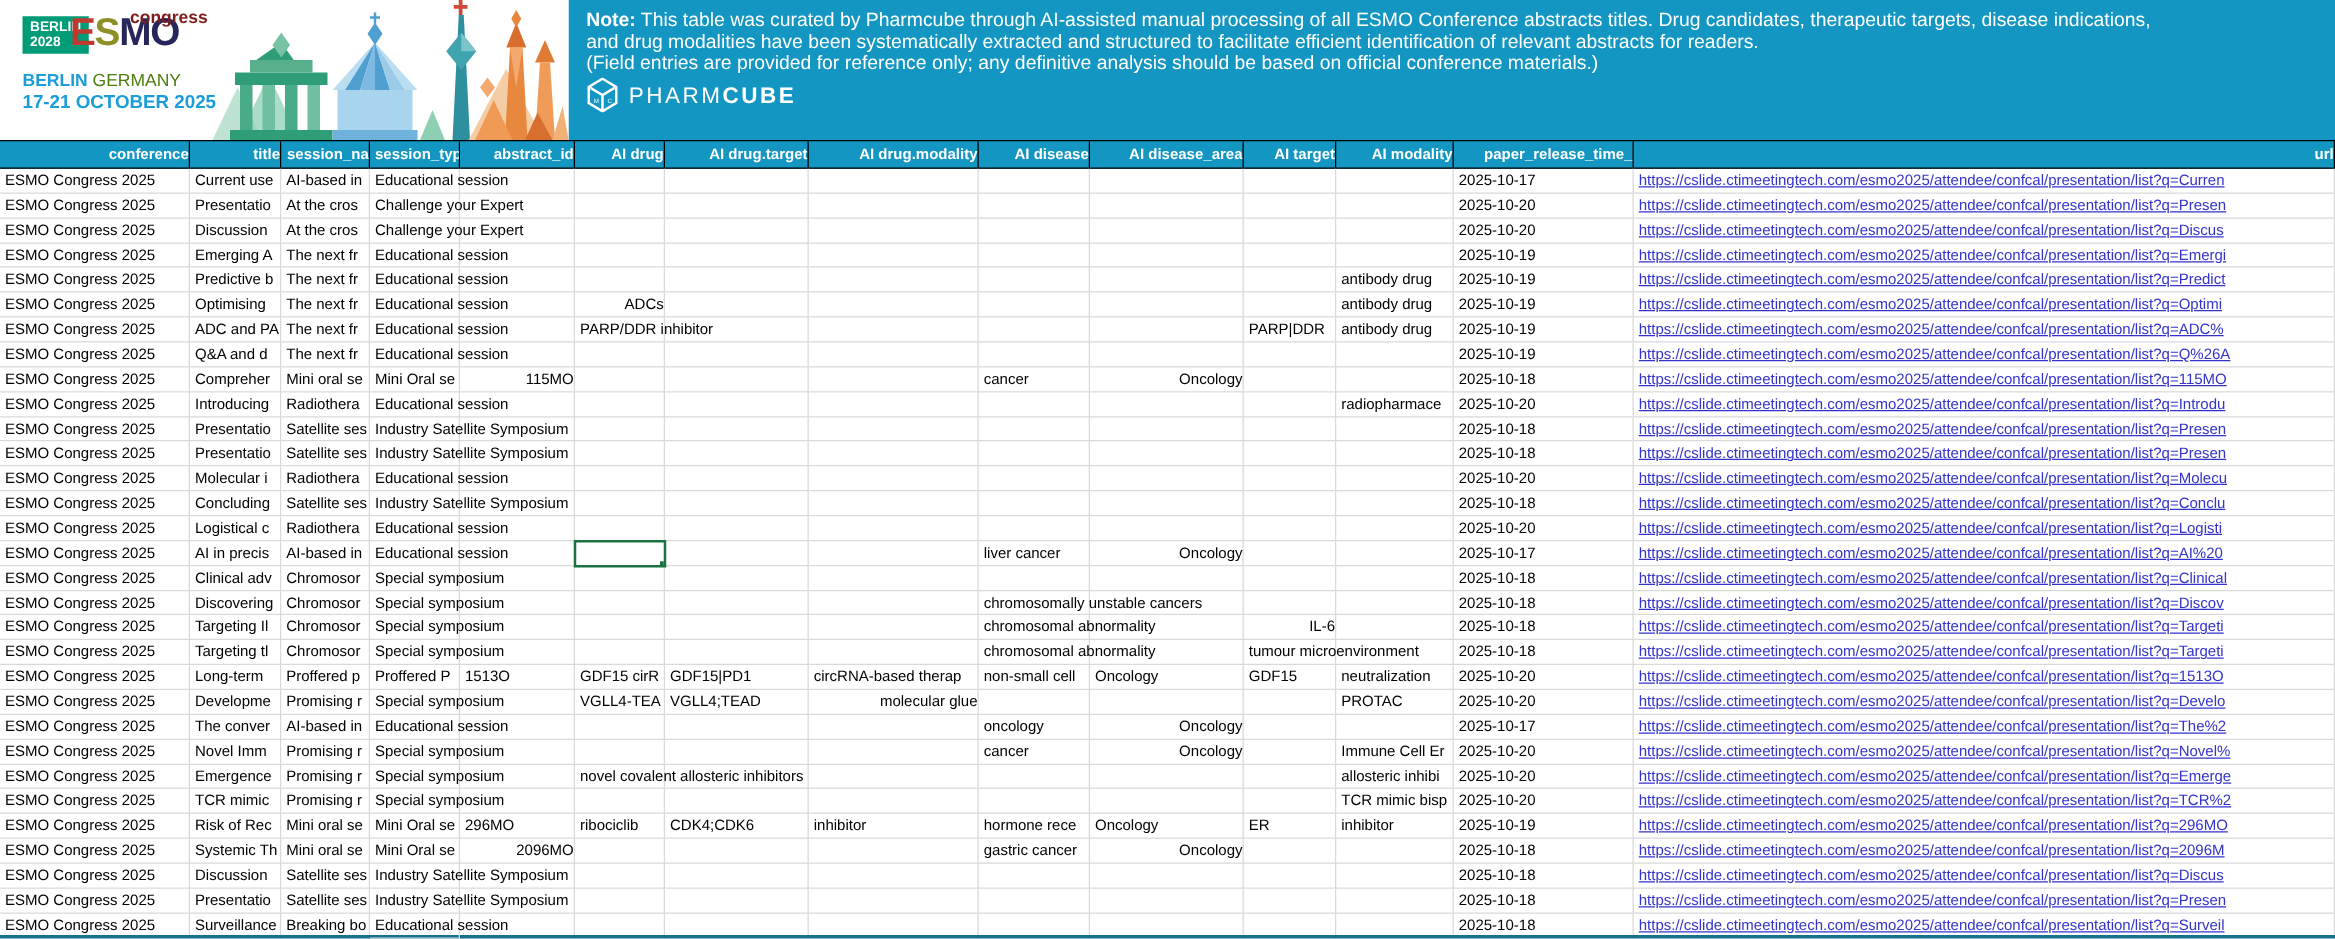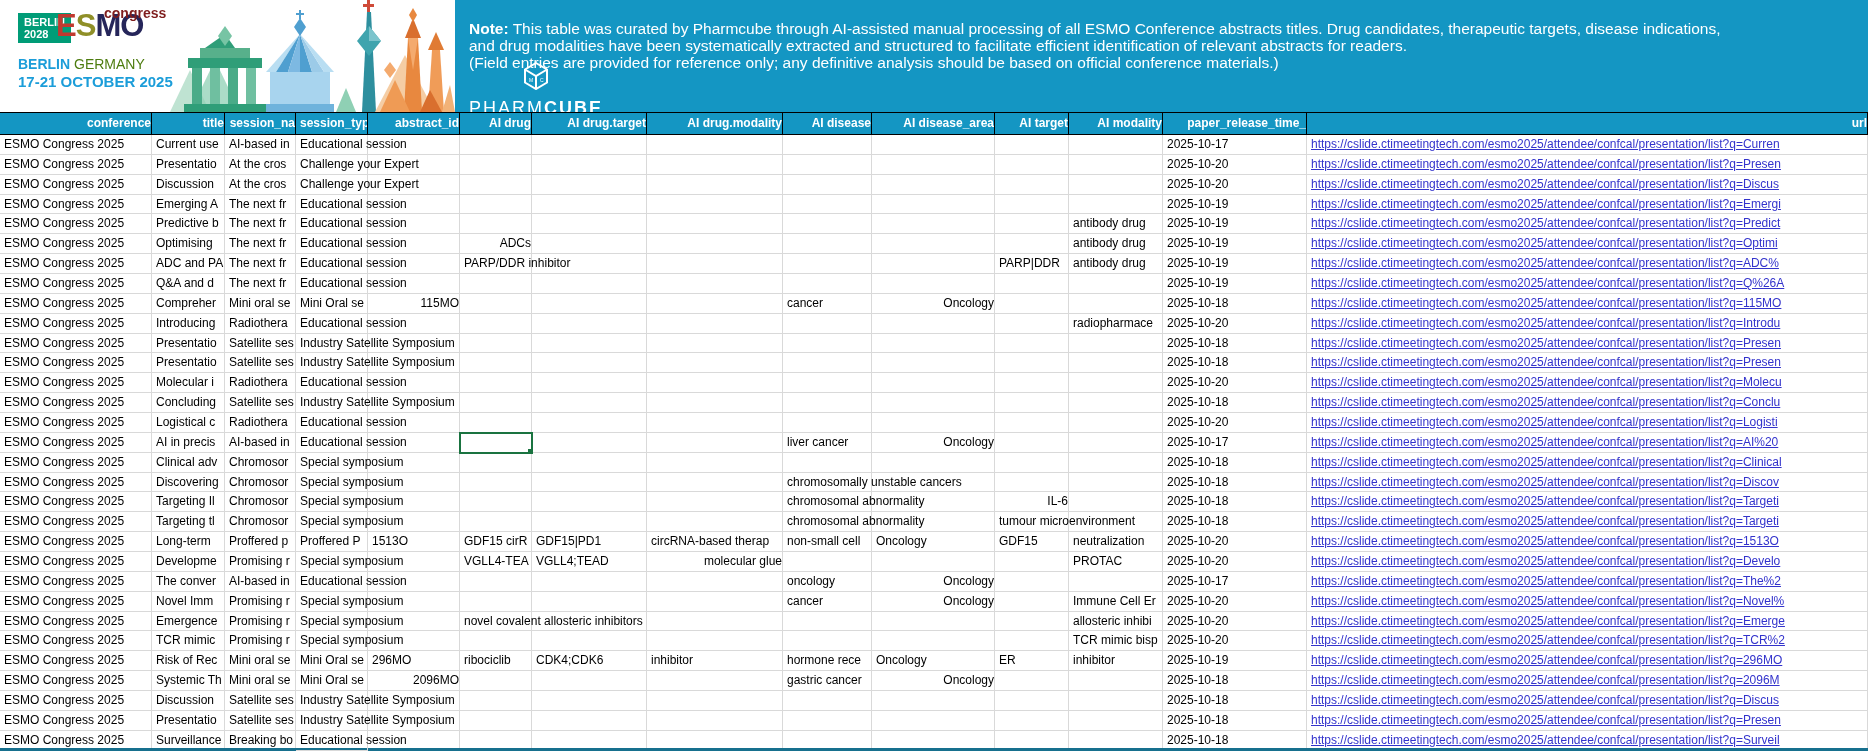--- a/index.html
+++ b/index.html
@@ -12,25 +12,25 @@
               padding:3px 6px;font-size:11px;font-weight:bold;line-height:12px;}
   .esmo-word{position:absolute;left:56px;top:10px;font-size:31px;font-weight:800;
              letter-spacing:-1px;line-height:31px;}
   .esmo-word .l1{color:#c0392f;} .esmo-word .l2{color:#8f8f28;}
   .esmo-word .l3{color:#26265a;} .esmo-word .l4{color:#26265a;}
   .congress{position:absolute;left:104px;top:5px;color:#7f1d1d;font-size:14px;font-weight:bold;}
   .venue{position:absolute;left:18px;top:56px;font-size:14px;}
   .venue .city{color:#1b9dd9;font-weight:bold;} .venue .country{color:#4d7c0f;}
   .dates{position:absolute;left:18px;top:73px;color:#1b9dd9;font-size:15px;font-weight:bold;}
   .skyline{position:absolute;right:0;top:0;}
-  .note-area{flex:1;background:var(--teal,#1496c3);color:#fff;padding:20px 0 0 14px;
+  .note-area{flex:1;background:var(--teal,#1496c3);color:#fff;padding:8px 0 0 14px;
              position:relative;overflow:hidden;}
   .note-text{font-size:15.5px;line-height:17px;white-space:nowrap;}
   .note-text b{font-weight:bold;}
-  .pharmcube{position:absolute;left:14px;top:62px;display:flex;align-items:center;gap:8px;flex-direction:column;}
+  .pharmcube{position:absolute;left:14px;top:62px;display:flex;align-items:center;gap:8px;}
   .pharmcube .wordmark{color:#fff;font-size:18px;letter-spacing:2px;}
   .pharmcube .wordmark .bold{font-weight:bold;}
   
   .sheet{position:relative;}
   .header-row{display:grid;height:23px;background:var(--teal,#1496c3);
               border-top:1px solid #000;border-bottom:1px solid #000;box-sizing:border-box;}
   .hcell{color:#fff;font-weight:bold;font-size:12px;line-height:21px;padding-left:4px;
          border-right:1px solid #000;overflow:hidden;white-space:nowrap;box-sizing:border-box;text-align:right;}
   .row{display:grid;height:19.87px;}
   .cell{font-size:12px;line-height:18.8px;padding-left:4px;color:#000;

